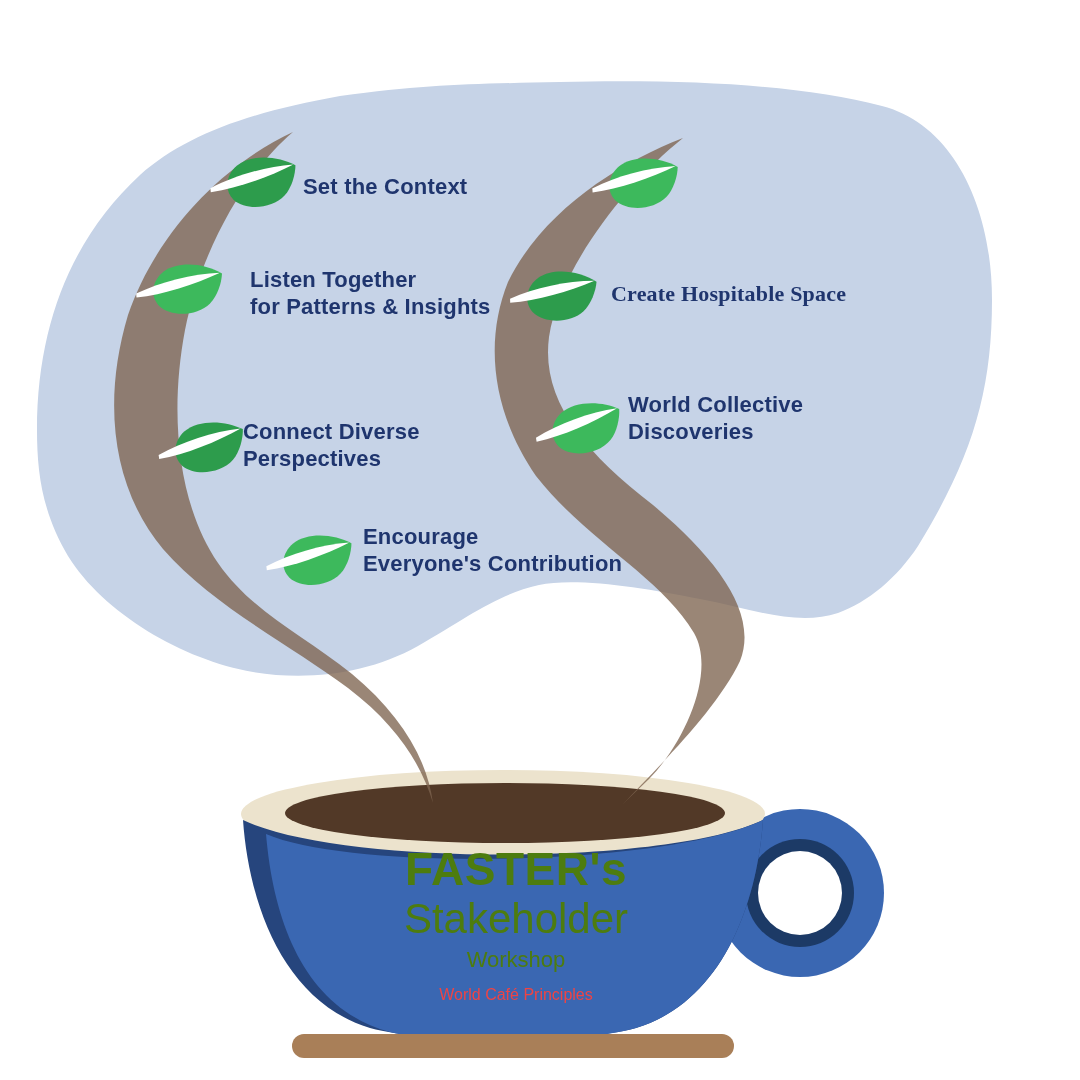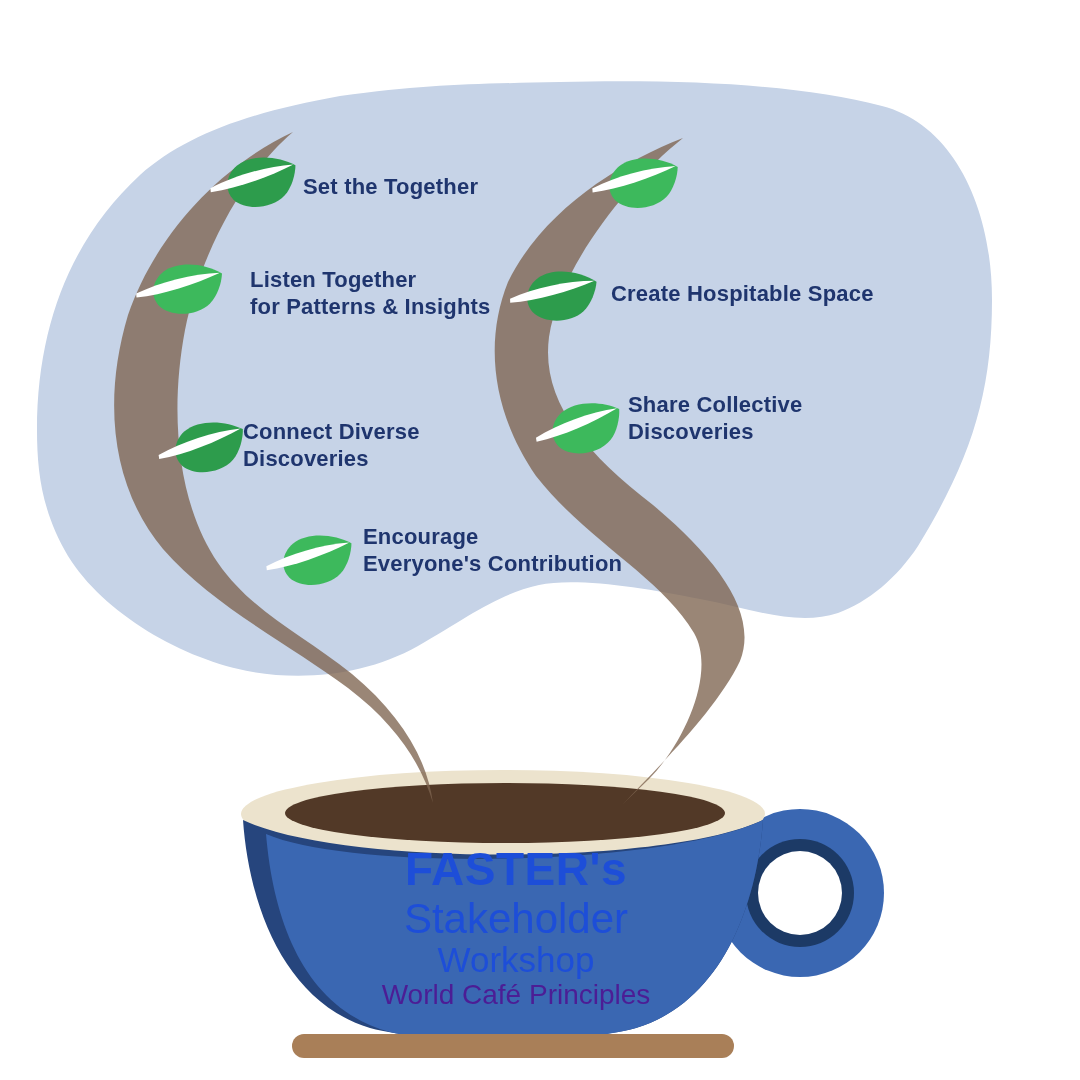--- a/index.html
+++ b/index.html
@@ -6,25 +6,25 @@
   .canvas{
     position:relative;width:1080px;height:1080px;overflow:hidden;
     background:#ffffff;font-family:"Liberation Sans",sans-serif;
   }
   .art{position:absolute;left:0;top:0;width:1080px;height:1080px;}
   .principle{
     position:absolute;white-space:pre-line;
     color:#1F356E;font-size:22px;line-height:27px;font-weight:700;
     letter-spacing:.2px;
   }
-  .cup-text{position:absolute;left:356px;width:320px;text-align:center;color:#1d4ed8;}
+  .cup-text{position:absolute;left:356px;width:320px;text-align:center;color:#4d7c0f;}
   .cup-title{top:846px;font-size:46px;line-height:46px;font-weight:800;letter-spacing:.5px;}
   .cup-sub1{top:901px;font-size:42px;line-height:36px;font-weight:500;}
-  .cup-sub2{top:942px;font-size:35px;line-height:36px;font-weight:500;}
-  .cup-caption{top:984px;font-size:28px;line-height:22px;font-weight:400;color:#4c1d95;}
+  .cup-sub2{top:942px;font-size:22px;line-height:36px;font-weight:500;}
+  .cup-caption{top:984px;font-size:16px;line-height:22px;font-weight:400;color:#ef4444;}
   .leaf-dark{fill:#2D9C4C;}
   .leaf-bright{fill:#3DB95C;}
 </style>
 </head>
 <body>
 
 <div class="canvas">
 
   <svg class="art" viewBox="0 0 1080 1080">
     <defs>
@@ -96,28 +96,28 @@
 
     <use href="#leaf" class="leaf-dark" transform="translate(261,182) rotate(-6)"></use>
     <use href="#leaf" class="leaf-bright" transform="translate(187,289) rotate(-4)"></use>
     <use href="#leaf" class="leaf-dark" transform="translate(209,447) rotate(-8)"></use>
     <use href="#leaf" class="leaf-bright" transform="translate(317,560) rotate(-6)"></use>
     <use href="#leaf" class="leaf-bright" transform="translate(643,183) rotate(-5)"></use>
     <use href="#leaf" class="leaf-dark" transform="translate(561,296) rotate(-2)"></use>
     <use href="#leaf" class="leaf-bright" transform="translate(586,428) rotate(-10)"></use>
   </svg>
 
-  <div class="principle" style="left:303px;top:173px;">Set the Together</div>
+  <div class="principle" style="left:303px;top:173px;">Set the Context</div>
   <div class="principle" style="left:238px;top:266px;margin-left:12px;">Listen Together
 for Patterns &amp; Insights</div>
   <div class="principle" style="left:243px;top:418px;">Connect Diverse
-Discoveries</div>
+Perspectives</div>
   <div class="principle" style="left:363px;top:523px;">Encourage
 Everyone's Contribution</div>
-  <div class="principle" style="left:611px;top:280px;">Create Hospitable Space</div>
-  <div class="principle" style="left:628px;top:391px;">Share Collective
+  <div class="principle" style="left:611px;top:280px;font-family:Liberation Serif, serif;">Create Hospitable Space</div>
+  <div class="principle" style="left:628px;top:391px;">World Collective
 Discoveries</div>
 
   <div class="cup-text cup-title">FASTER's</div>
   <div class="cup-text cup-sub1">Stakeholder</div>
   <div class="cup-text cup-sub2">Workshop</div>
   <div class="cup-text cup-caption">World Café Principles</div>
 </div>
 
 </body></html>

